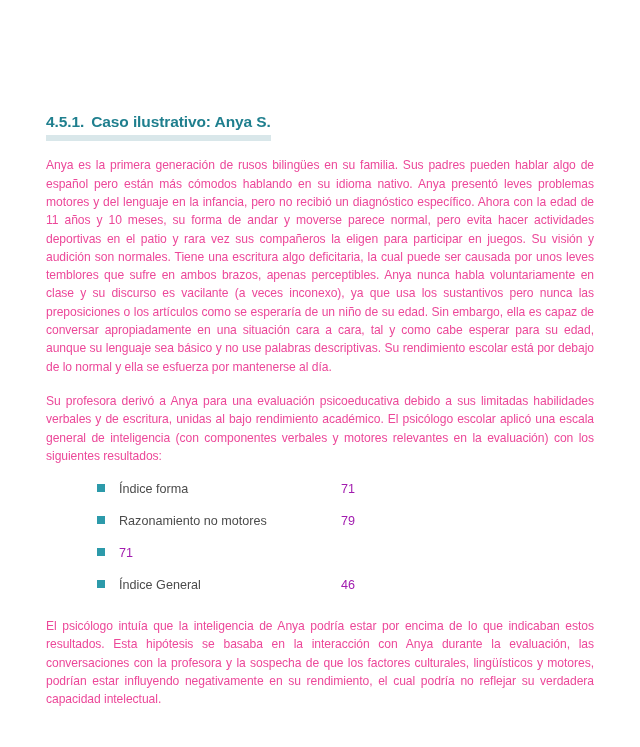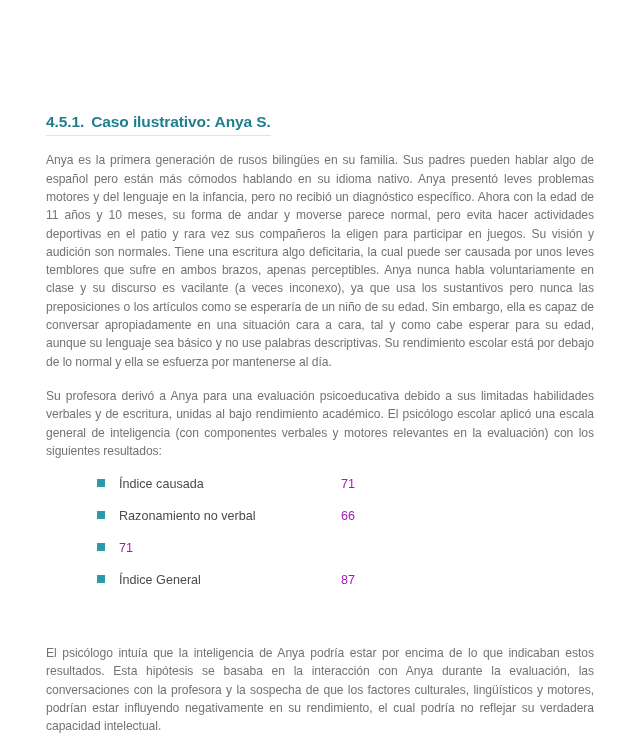--- a/index.html
+++ b/index.html
@@ -33,42 +33,41 @@
 
   
   .section-heading {
     display: inline-block;
     font-size: 15.5px;
     font-weight: bold;
     color: #1f7f8e;
     letter-spacing: -0.1px;
     line-height: 1.25;
     padding-bottom: 4px;
-    border-bottom: 1px solid #701a75;
+    border-bottom: 6px solid #701a75;
     margin: 0 0 15px 0;
     white-space: nowrap;
   }
   .section-heading .sec-num {
     margin-right: 7px;
   }
 
   
   p.body-text {
     margin: 0 0 16px 0;
     font-size: 12.1px;
     line-height: 18.3px;
     text-align: justify;
-    color: #737373;
+    color: #ec4899;
     letter-spacing: -0.05px;
     -moz-hyphens: none;
     hyphens: none;
   }
   p.body-text:last-of-type {
     margin-bottom: 0;
-    margin-top: 32px;
   }
 
   
   .results-list {
     list-style: none;
     margin: 10px 0 18px 0;
     padding: 0 0 0 51px;
   }
   .results-list li {
     display: flex;
@@ -114,36 +113,36 @@
       <span class="sec-num">4.5.1.</span><span>Caso ilustrativo: Anya S.</span>
     </h2>
 
     <p class="body-text">Anya es la primera generación de rusos bilingües en su familia. Sus padres pueden hablar algo de español pero están más cómodos hablando en su idioma nativo. Anya presentó leves problemas motores y del lenguaje en la infancia, pero no recibió un diagnóstico específico. Ahora con la edad de 11 años y 10 meses, su forma de andar y moverse parece normal, pero evita hacer actividades deportivas en el patio y rara vez sus compañeros la eligen para participar en juegos. Su visión y audición son normales. Tiene una escritura algo deficitaria, la cual puede ser causada por unos leves temblores que sufre en ambos brazos, apenas perceptibles. Anya nunca habla voluntariamente en clase y su discurso es vacilante (a veces inconexo), ya que usa los sustantivos pero nunca las preposiciones o los artículos como se esperaría de un niño de su edad. Sin embargo, ella es capaz de conversar apropiadamente en una situación cara a cara, tal y como cabe esperar para su edad, aunque su lenguaje sea básico y no use palabras descriptivas. Su rendimiento escolar está por debajo de lo normal y ella se esfuerza por mantenerse al día.</p>
 
     <p class="body-text">Su profesora derivó a Anya para una evaluación psicoeducativa debido a sus limitadas habilidades verbales y de escritura, unidas al bajo rendimiento académico. El psicólogo escolar aplicó una escala general de inteligencia (con componentes verbales y motores relevantes en la evaluación) con los siguientes resultados:</p>
 
     <ul class="results-list">
       <li>
         <span class="bullet-square" style="background: rgb(44, 154, 170);"></span>
-        <span class="result-label">Índice causada</span>
+        <span class="result-label">Índice forma</span>
         <span class="result-value">71</span>
       </li>
       <li>
         <span class="bullet-square" style="background: rgb(44, 154, 170);"></span>
-        <span class="result-label">Razonamiento no verbal</span>
-        <span class="result-value">66</span>
+        <span class="result-label">Razonamiento no motores</span>
+        <span class="result-value">79</span>
       </li>
       <li>
         <span class="bullet-square" style="background: rgb(44, 154, 170);"></span>
         <span class="result-value">71</span>
       </li>
       <li>
         <span class="bullet-square" style="background: rgb(44, 154, 170);"></span>
         <span class="result-label">Índice General</span>
-        <span class="result-value">87</span>
+        <span class="result-value">46</span>
       </li>
     </ul>
 
     <div class="spacer-after-list"></div>
 
     <p class="body-text">El psicólogo intuía que la inteligencia de Anya podría estar por encima de lo que indicaban estos resultados. Esta hipótesis se basaba en la interacción con Anya durante la evaluación, las conversaciones con la profesora y la sospecha de que los factores culturales, lingüísticos y motores, podrían estar influyendo negativamente en su rendimiento, el cual podría no reflejar su verdadera capacidad intelectual.</p>
 
   </div>
 </div>
 

